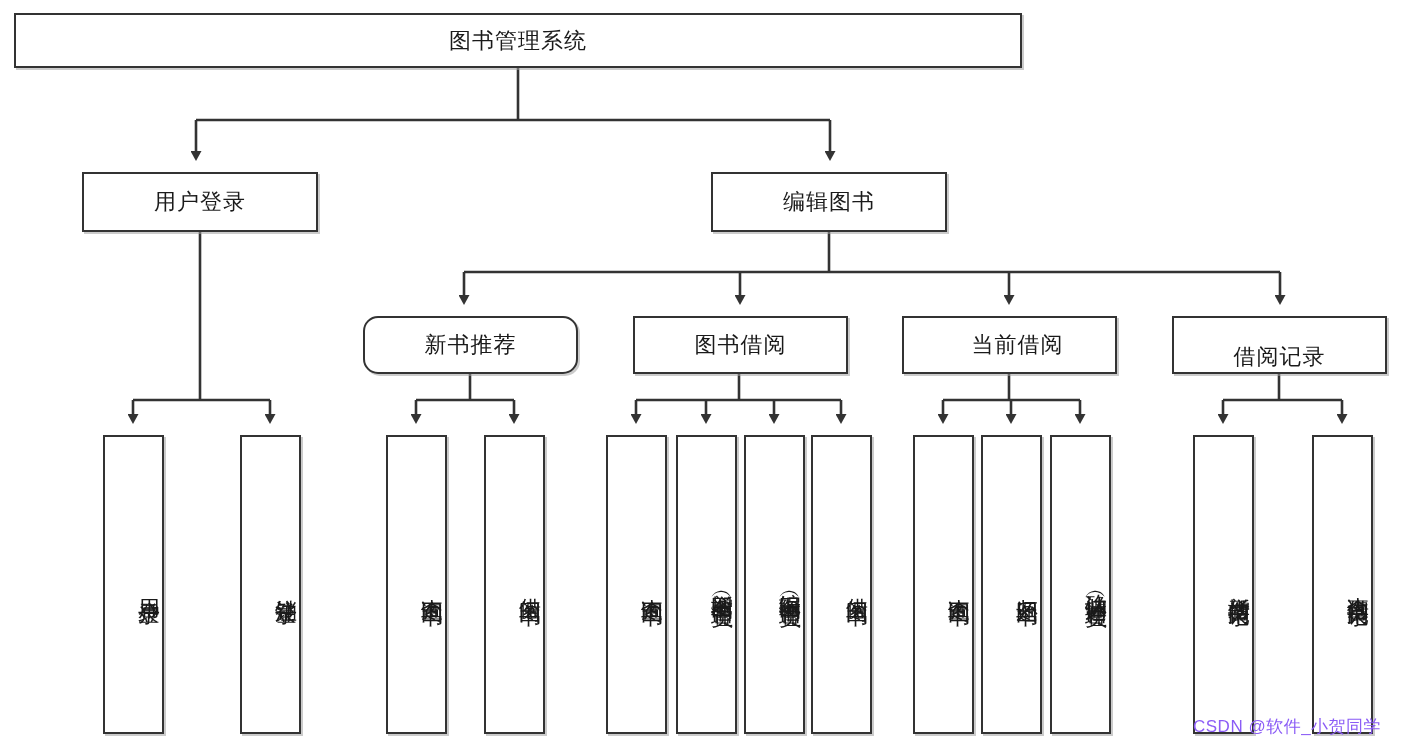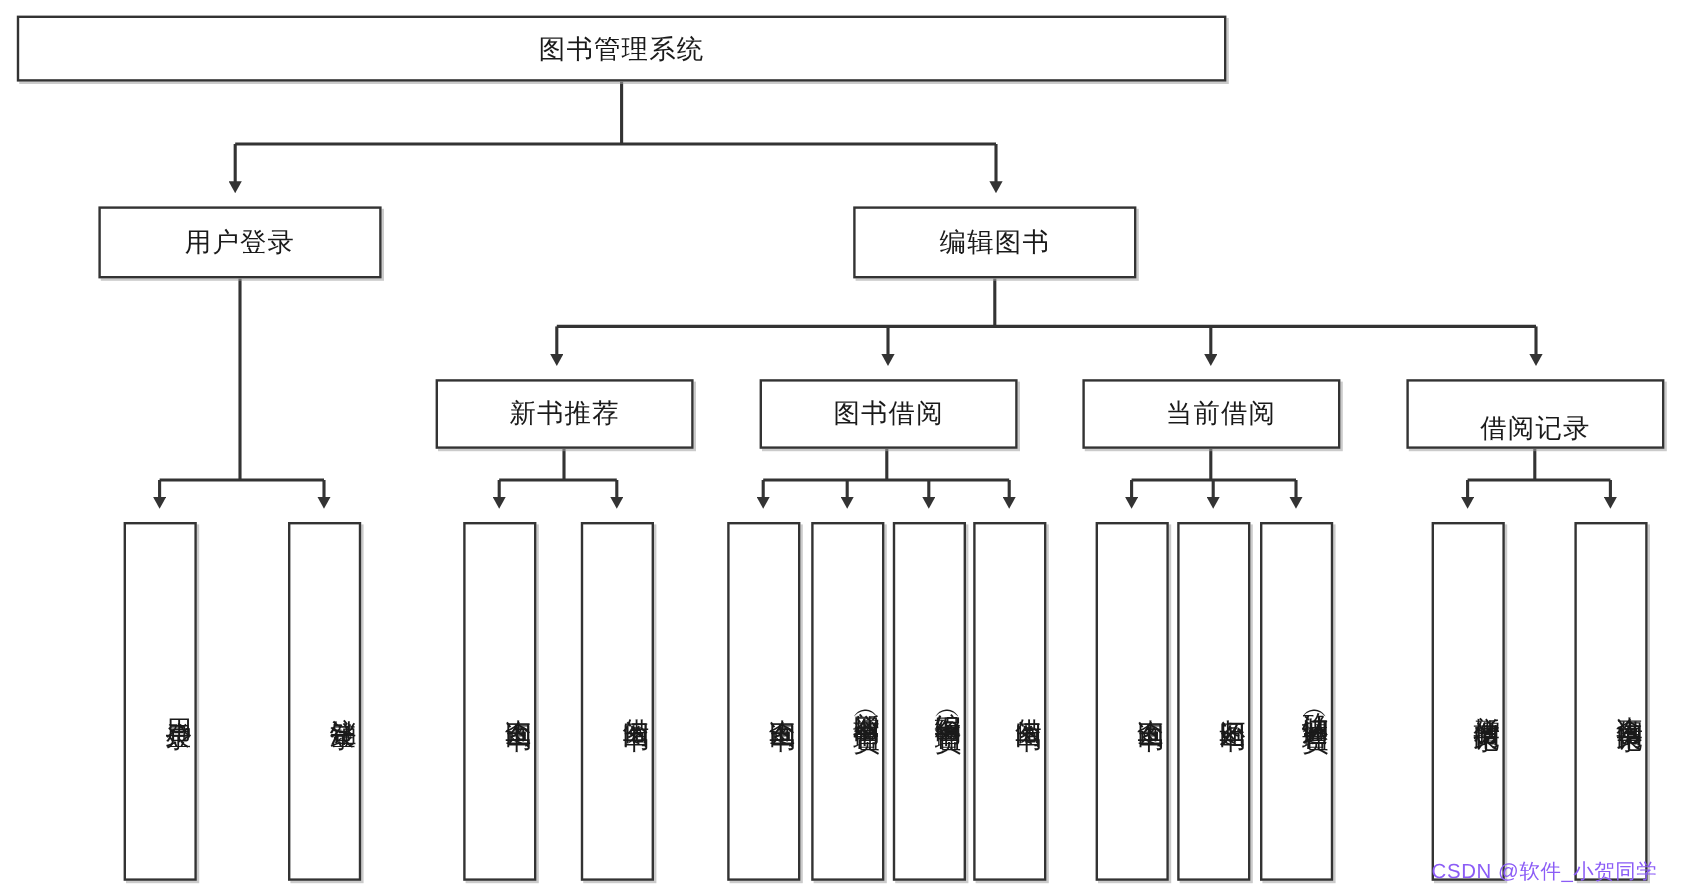--- a/index.html
+++ b/index.html
@@ -123,21 +123,21 @@
   </div>
 
   <div class="node node-h" style="left:82px; top:172px; width:236px; height:60px;">
     <span>用户登录</span>
   </div>
 
   <div class="node node-h" style="left:711px; top:172px; width:236px; height:60px;">
     <span>编辑图书</span>
   </div>
 
-  <div class="node node-h" style="left:363px; top:316px; width:215px; height:58px;">
+  <div class="node node-h" style="left:363px; top:316px; width:215px; height:58px;border-radius:15px;">
     <span>新书推荐</span>
   </div>
 
   <div class="node node-h" style="left:633px; top:316px; width:215px; height:58px;">
     <span>图书借阅</span>
   </div>
 
   <div class="node node-h" style="left:902px; top:316px; width:215px; height:58px;padding-left:16px;">
     <span>当前借阅</span>
   </div>

